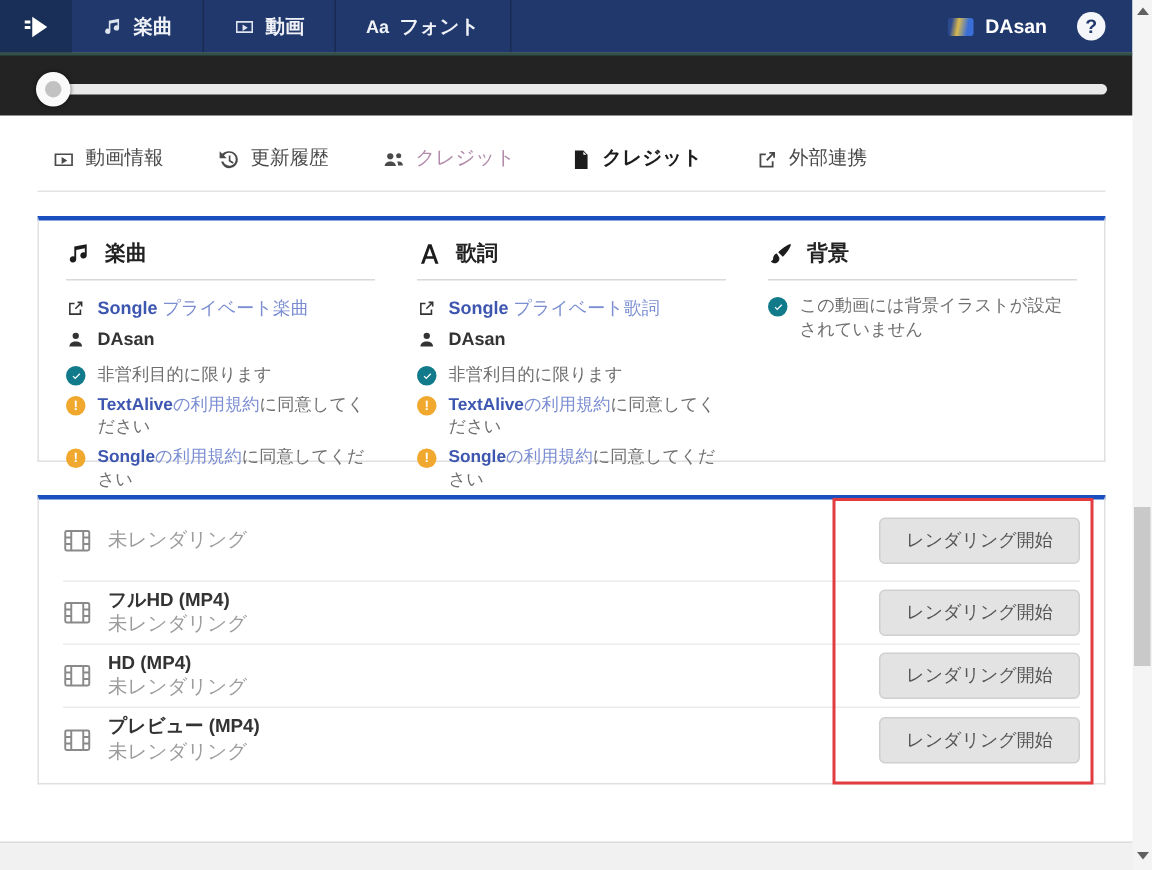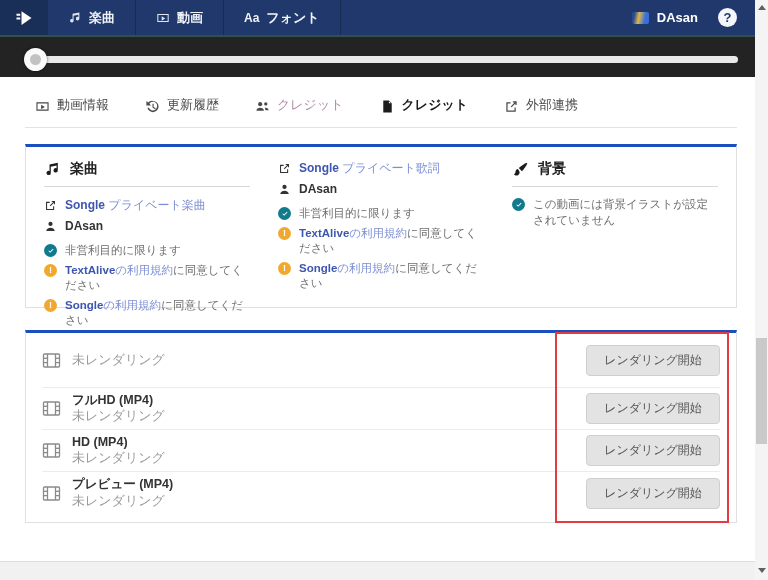--- a/index.html
+++ b/index.html
@@ -231,20 +231,26 @@
           <span><span class="link-bold">TextAlive</span><span class="link-light">の利用規約</span><span>に同意してください</span></span>
         </div>
         <div class="note">
           <span class="nicon warn">!</span>
           <span><span class="link-bold">Songle</span><span class="link-light">の利用規約</span><span>に同意してください</span></span>
         </div>
       </div>
     </div>
 
     <div class="col">
+      <div class="col-header">
+        <svg viewBox="0 0 16 16">
+          <path d="M7 1.8h2.1L13.5 14h-2l-1.1-3.1H5.6L4.5 14h-2zM6.2 9.2h3.6L8 4z"></path>
+        </svg>
+        <span class="col-title">歌詞</span>
+      </div>
       <div class="meta-row">
         <svg viewBox="0 0 16 16">
           <path d="M7 3.5v1.3H3.8v7.4h7.4V9h1.3v4.5H2.5v-10zM9.5 2.5h4v4h-1.3V4.7L8.1 8.8l-.9-.9 4.1-4.1H9.5z"></path>
         </svg>
         <span><span class="link-bold">Songle</span> <span class="link-light">プライベート歌詞</span></span>
       </div>
       <div class="meta-row">
         <svg viewBox="0 0 16 16">
           <circle cx="8" cy="4.8" r="2.6"></circle>
             <path d="M2.8 13.5c0-2.5 2.3-4.1 5.2-4.1s5.2 1.6 5.2 4.1z"></path>

